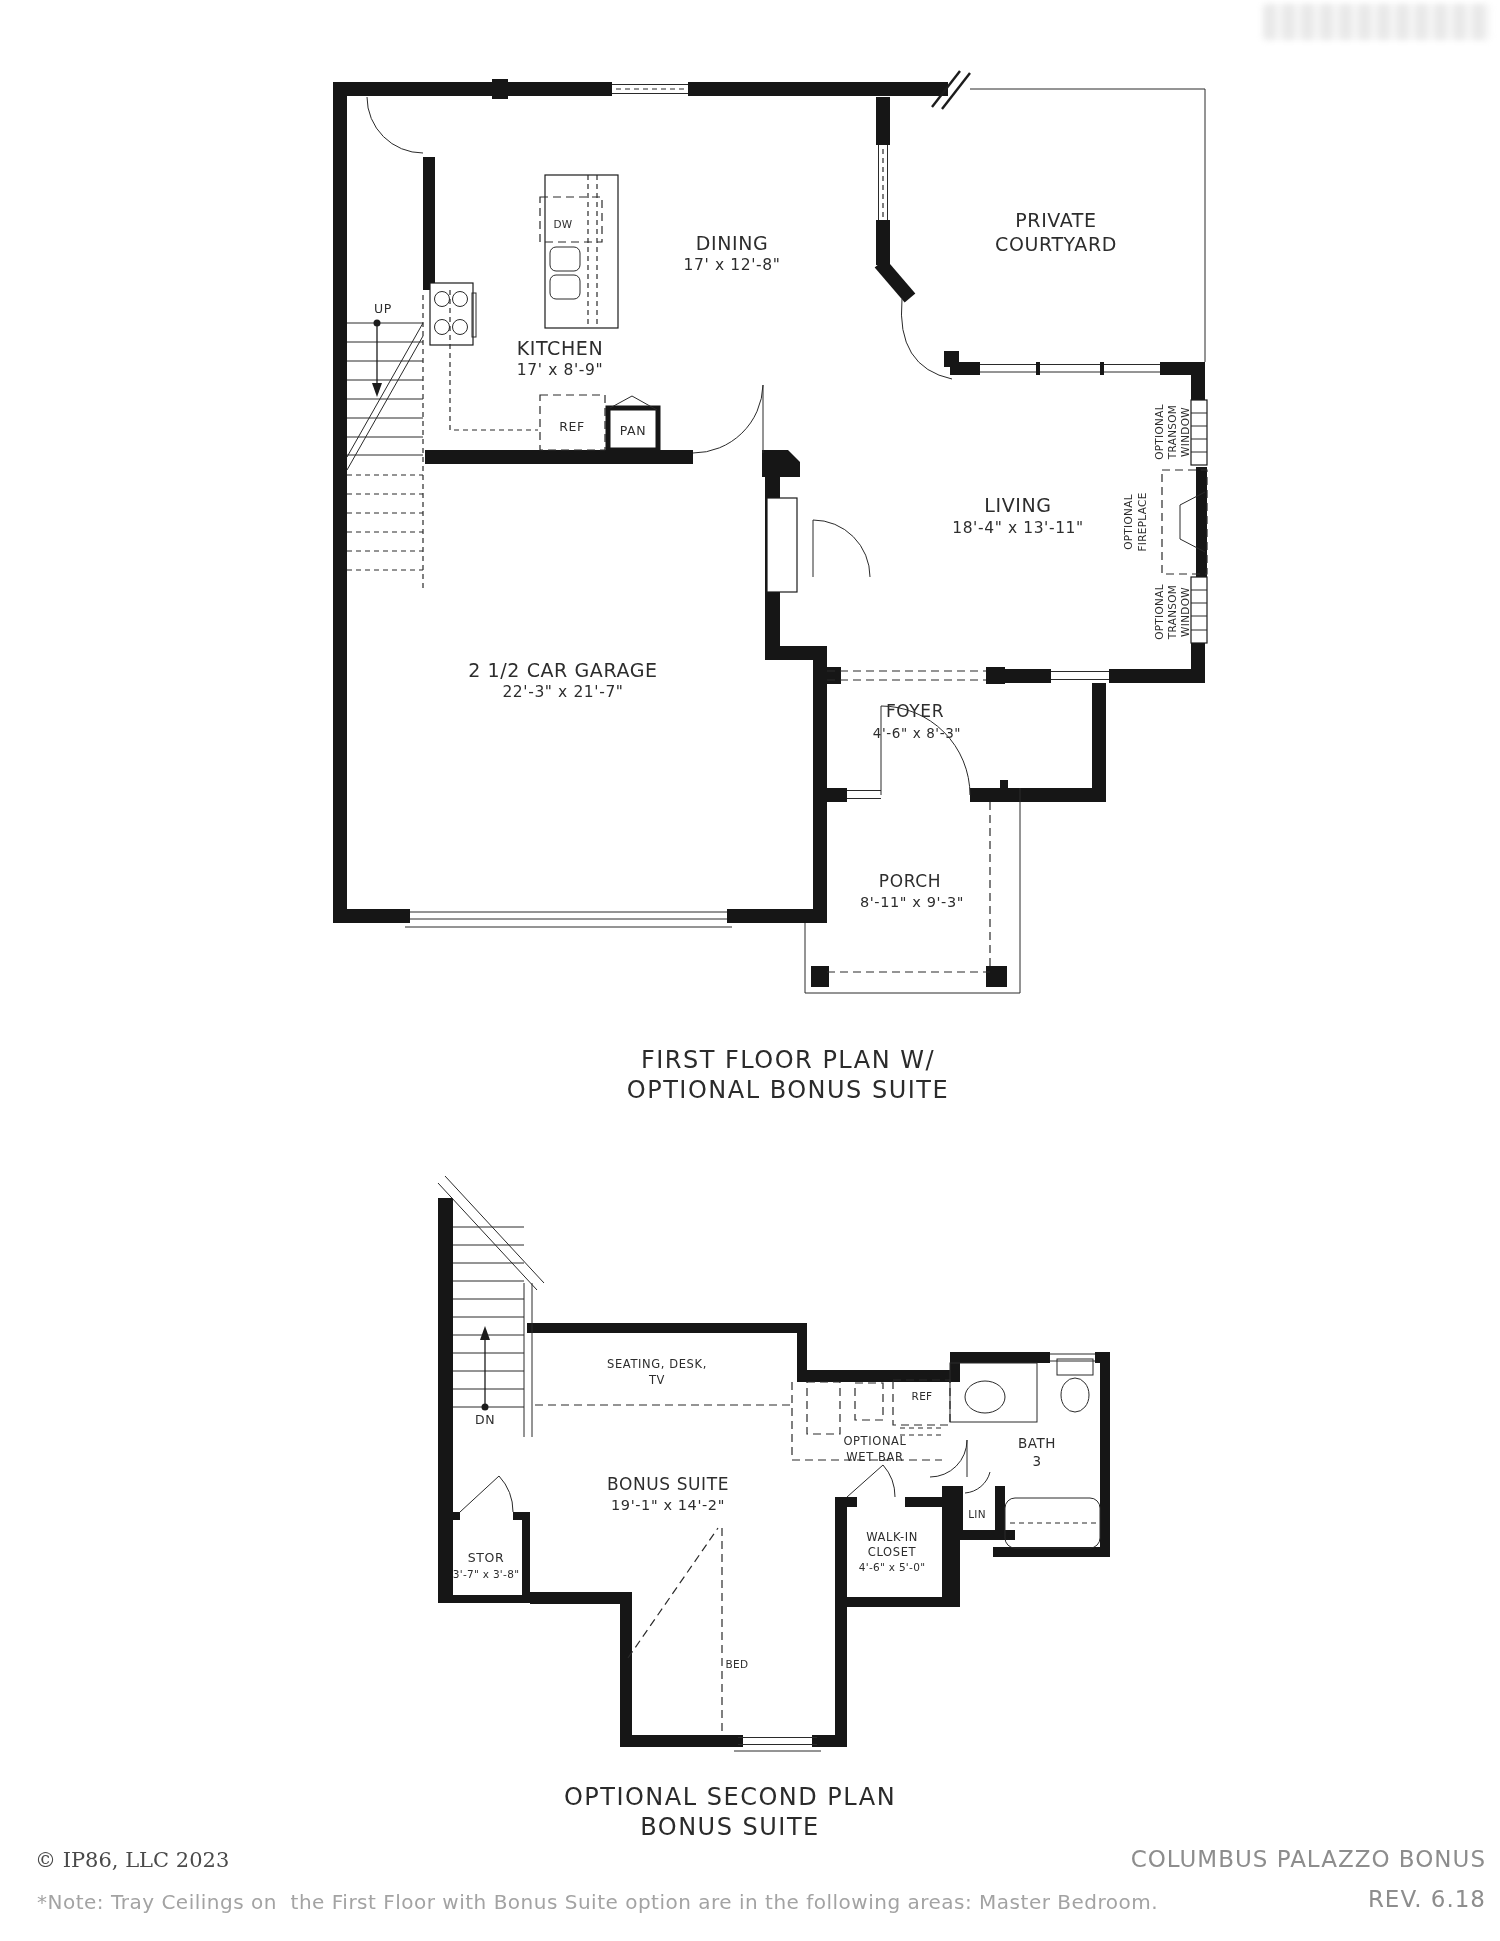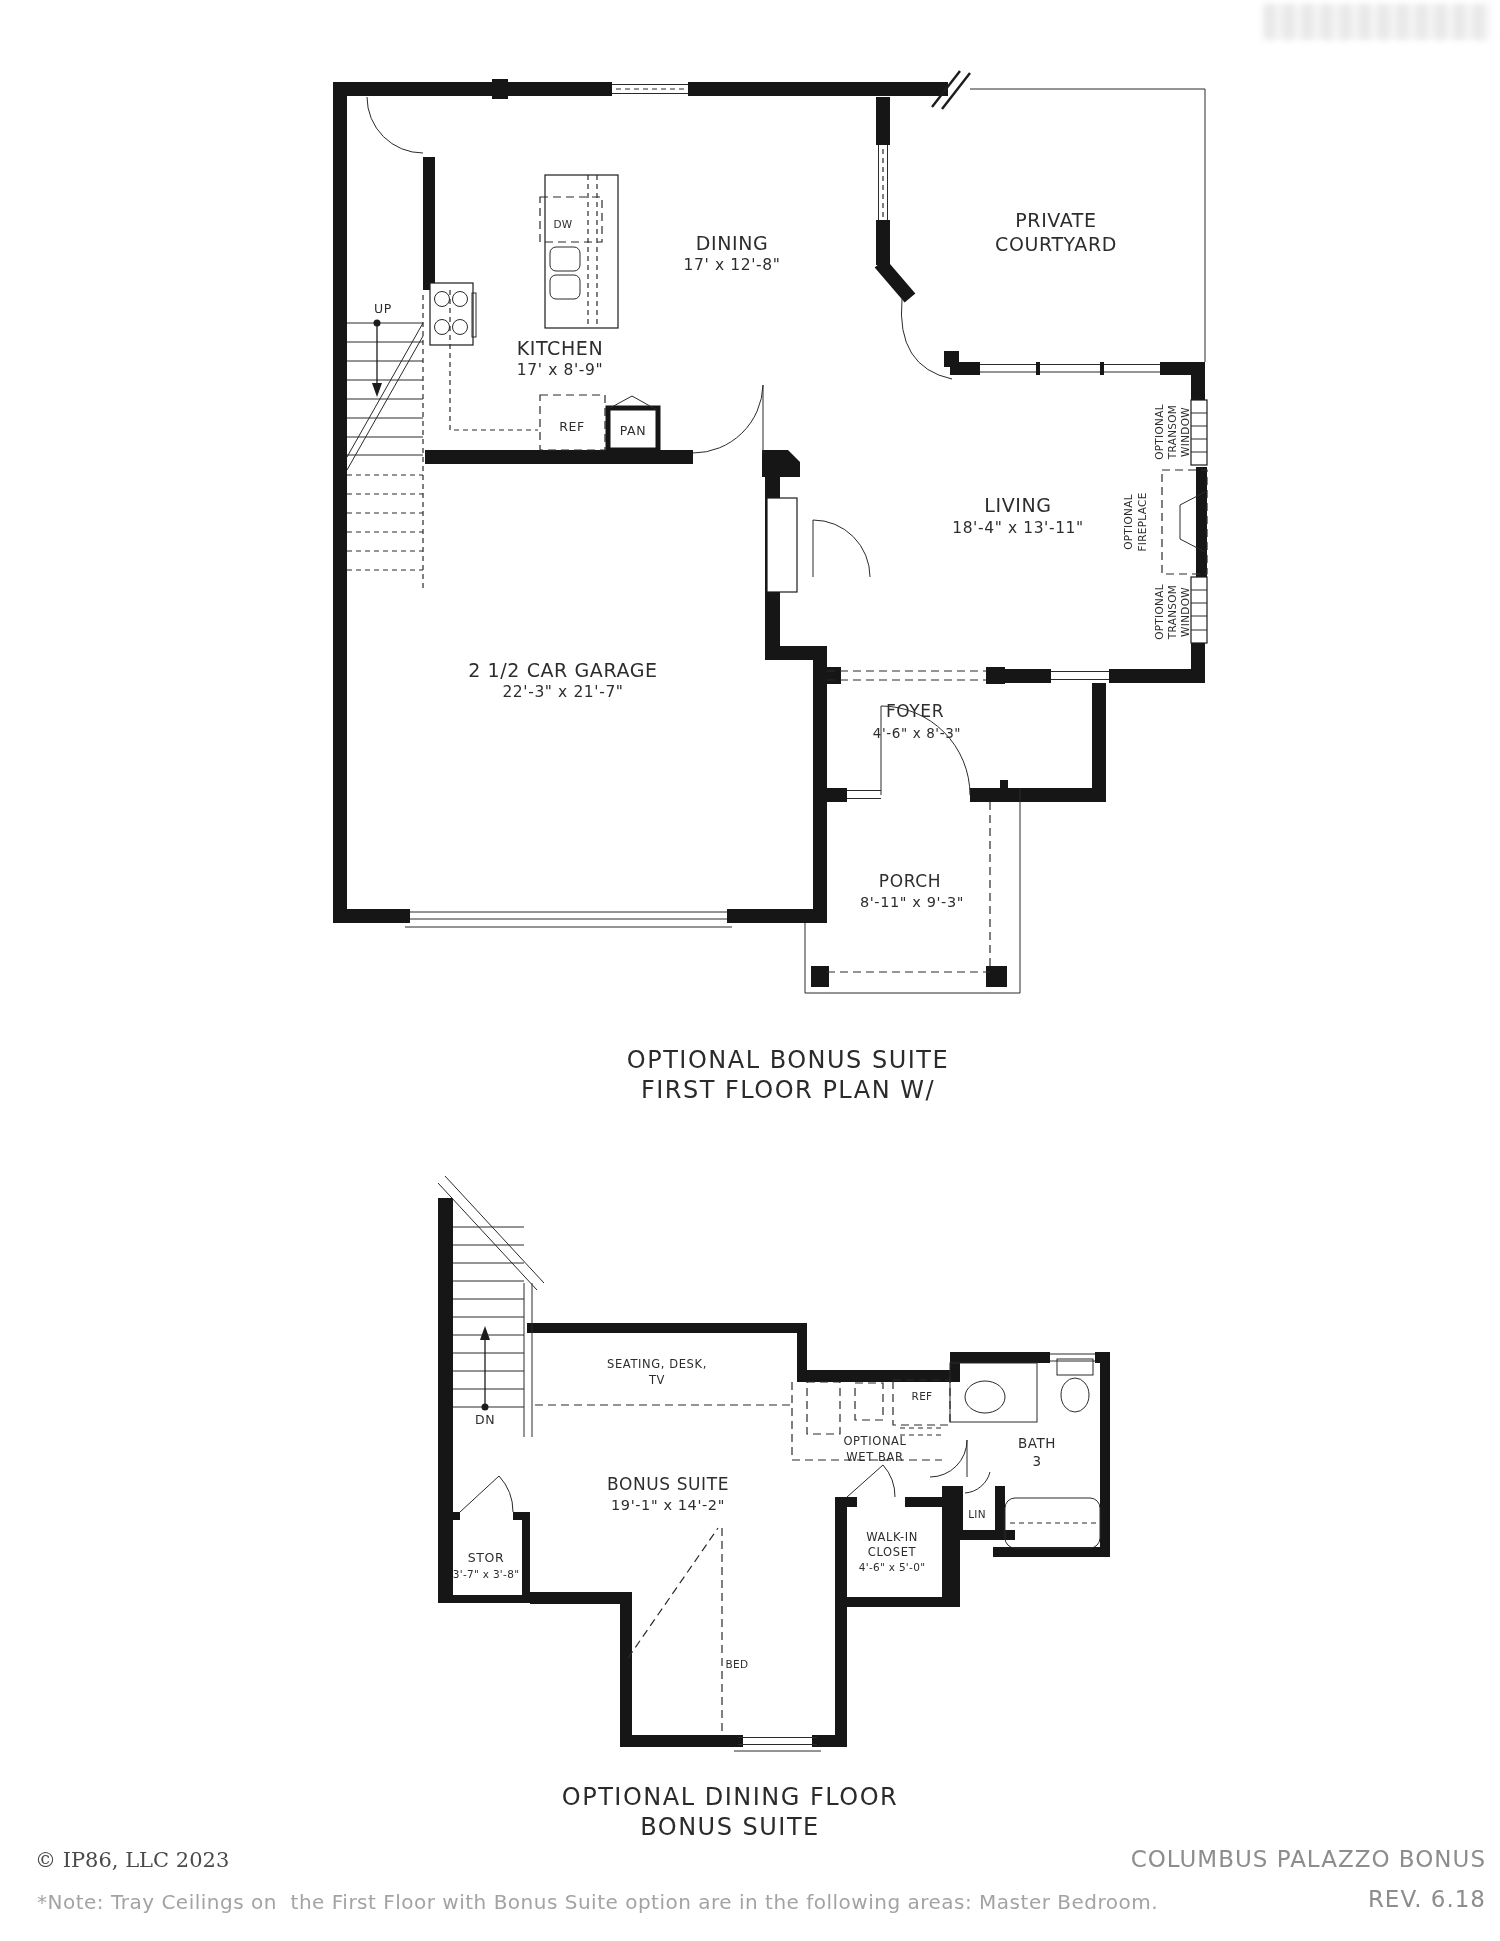--- a/index.html
+++ b/index.html
@@ -251,22 +251,22 @@
     <text class="xs" x="869" y="377" transform="rotate(-90 869 377)">WINDOW</text>
     <text class="xs" x="812" y="467" transform="rotate(-90 812 467)">OPTIONAL</text>
     <text class="xs" x="826" y="467" transform="rotate(-90 826 467)">FIREPLACE</text>
     <text class="xs" x="843" y="557" transform="rotate(-90 843 557)">OPTIONAL</text>
     <text class="xs" x="856" y="557" transform="rotate(-90 856 557)">TRANSOM</text>
     <text class="xs" x="869" y="557" transform="rotate(-90 869 557)">WINDOW</text>
   </g>
 </svg>
 
 <div class="title" style="left:538px;top:1045px;width:500px;">
+  <div>FIRST FLOOR PLAN W/</div>
   <div>OPTIONAL BONUS SUITE</div>
-  <div>FIRST FLOOR PLAN W/</div>
 </div>
 
 <svg style="left:420px;top:1160px;" width="720" height="620" viewBox="0 0 720 620">
 
   <g>
     <rect class="wall" x="18" y="38" width="15" height="405"></rect>
 
     <rect class="wall" x="107" y="163" width="280" height="10"></rect>
     <rect class="wall" x="377" y="163" width="10" height="59"></rect>
     <rect class="wall" x="377" y="210" width="153" height="12"></rect>
@@ -392,20 +392,20 @@
     <text class="sm" x="66" y="402">STOR</text>
     <text class="xs" x="66" y="418">3'-7" x 3'-8"</text>
     <text class="t11" x="472" y="381">WALK-IN</text>
     <text class="t11" x="472" y="396">CLOSET</text>
     <text class="xs" x="472" y="411">4'-6" x 5'-0"</text>
     <text class="xs" x="317" y="508">BED</text>
   </g>
 </svg>
 
 <div class="title" style="left:480px;top:1782px;width:500px;">
-  <div>OPTIONAL DINING FLOOR</div>
+  <div>OPTIONAL SECOND PLAN</div>
   <div>BONUS SUITE</div>
 </div>
 
 <div class="footer-copy">© IP86, LLC 2023</div>
 <div class="footer-note">*Note: Tray Ceilings on  the First Floor with Bonus Suite option are in the following areas: Master Bedroom.</div>
 <div class="footer-plan">COLUMBUS PALAZZO BONUS</div>
 <div class="footer-rev">REV. 6.18</div>
 
 </body></html>

